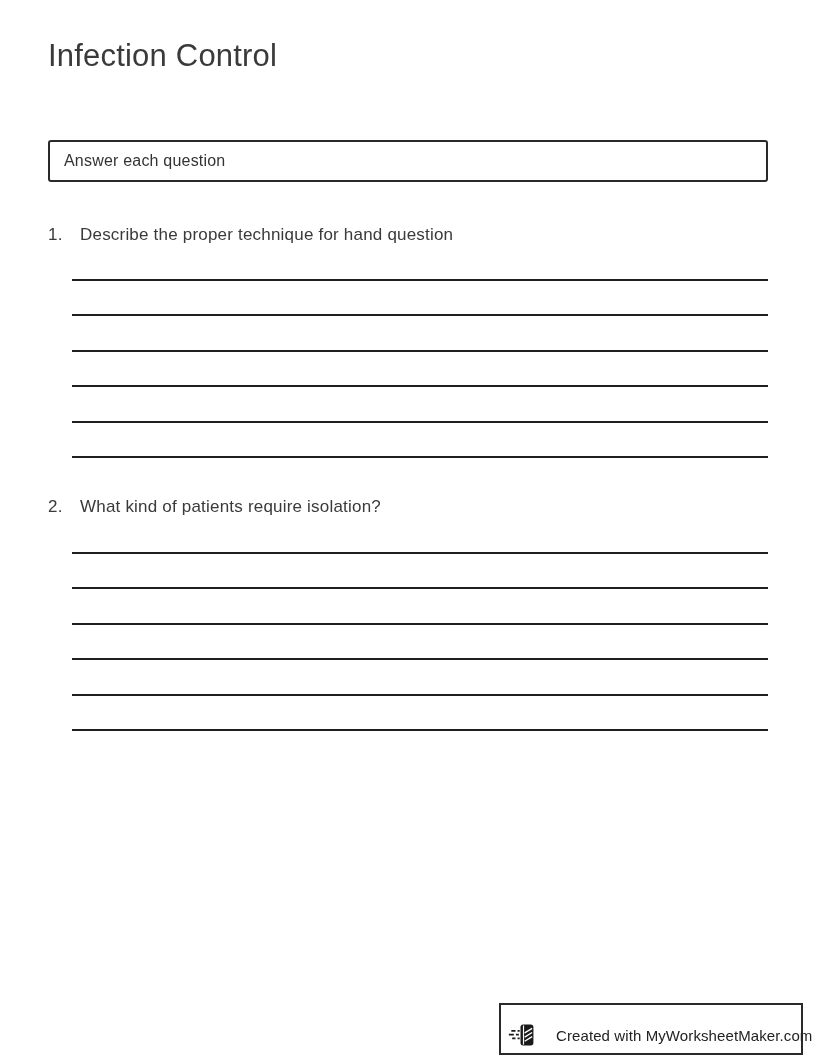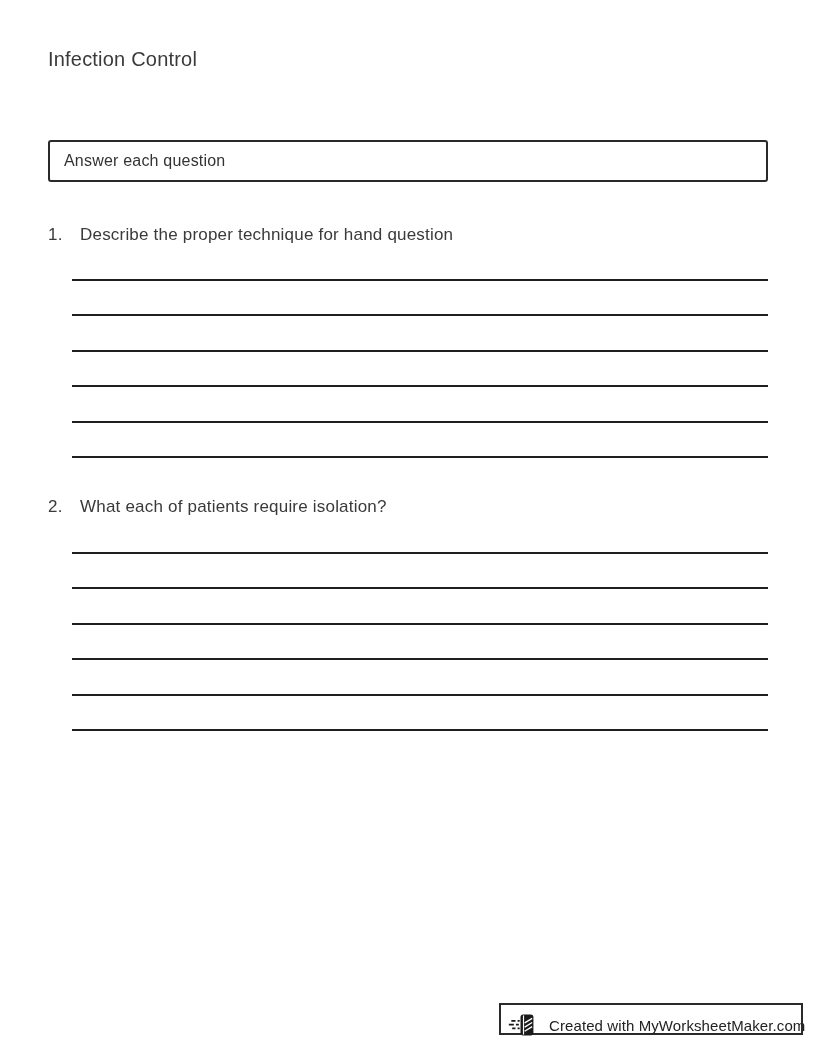--- a/index.html
+++ b/index.html
@@ -16,22 +16,22 @@
     position: relative;
     width: 816px;
     height: 1056px;
     background: var(--bg);
     overflow: hidden;
   }
 
   .doc-title {
     position: absolute;
     left: 48px;
-    top: 49px;
-    font-size: 20px;
+    top: 40px;
+    font-size: 31px;
     font-weight: 400;
     color: var(--text);
     line-height: 1.05;
     letter-spacing: 0.2px;
   }
 
   .instruction-box {
     position: absolute;
     left: 48px;
     top: 140px;
@@ -79,27 +79,27 @@
     width: 100%;
     height: 0;
     border-top: 2px solid var(--line);
   }
 
   .footer-badge {
     position: absolute;
     left: 499px;
     top: 1003px;
     width: 304px;
-    height: 32px;
+    height: 52px;
     border: 2px solid var(--border);
     background: #ffffff;
     display: flex;
     align-items: center;
     padding: 12px 9px 0 7px;
-    gap: 11px;
+    gap: 18px;
     cursor: pointer;
   }
   .footer-icon { flex: 0 0 auto; display: block; }
   .footer-text {
     font-size: 15px;
     color: #222222;
     white-space: nowrap;
     letter-spacing: 0.1px;
   }
 </style>
@@ -122,21 +122,21 @@
       <div class="answer-line"></div>
       <div class="answer-line"></div>
       <div class="answer-line"></div>
       <div class="answer-line"></div>
       <div class="answer-line"></div>
       <div class="answer-line"></div>
     </div>
 
   <div class="question-heading q2-heading">
     <span class="question-number">2.</span>
-    <span class="question-text">What each of patients require isolation?</span>
+    <span class="question-text">What kind of patients require isolation?</span>
   </div>
   <div class="answer-lines q2-lines">
       <div class="answer-line"></div>
       <div class="answer-line"></div>
       <div class="answer-line"></div>
       <div class="answer-line"></div>
       <div class="answer-line"></div>
       <div class="answer-line"></div>
     </div>
 

